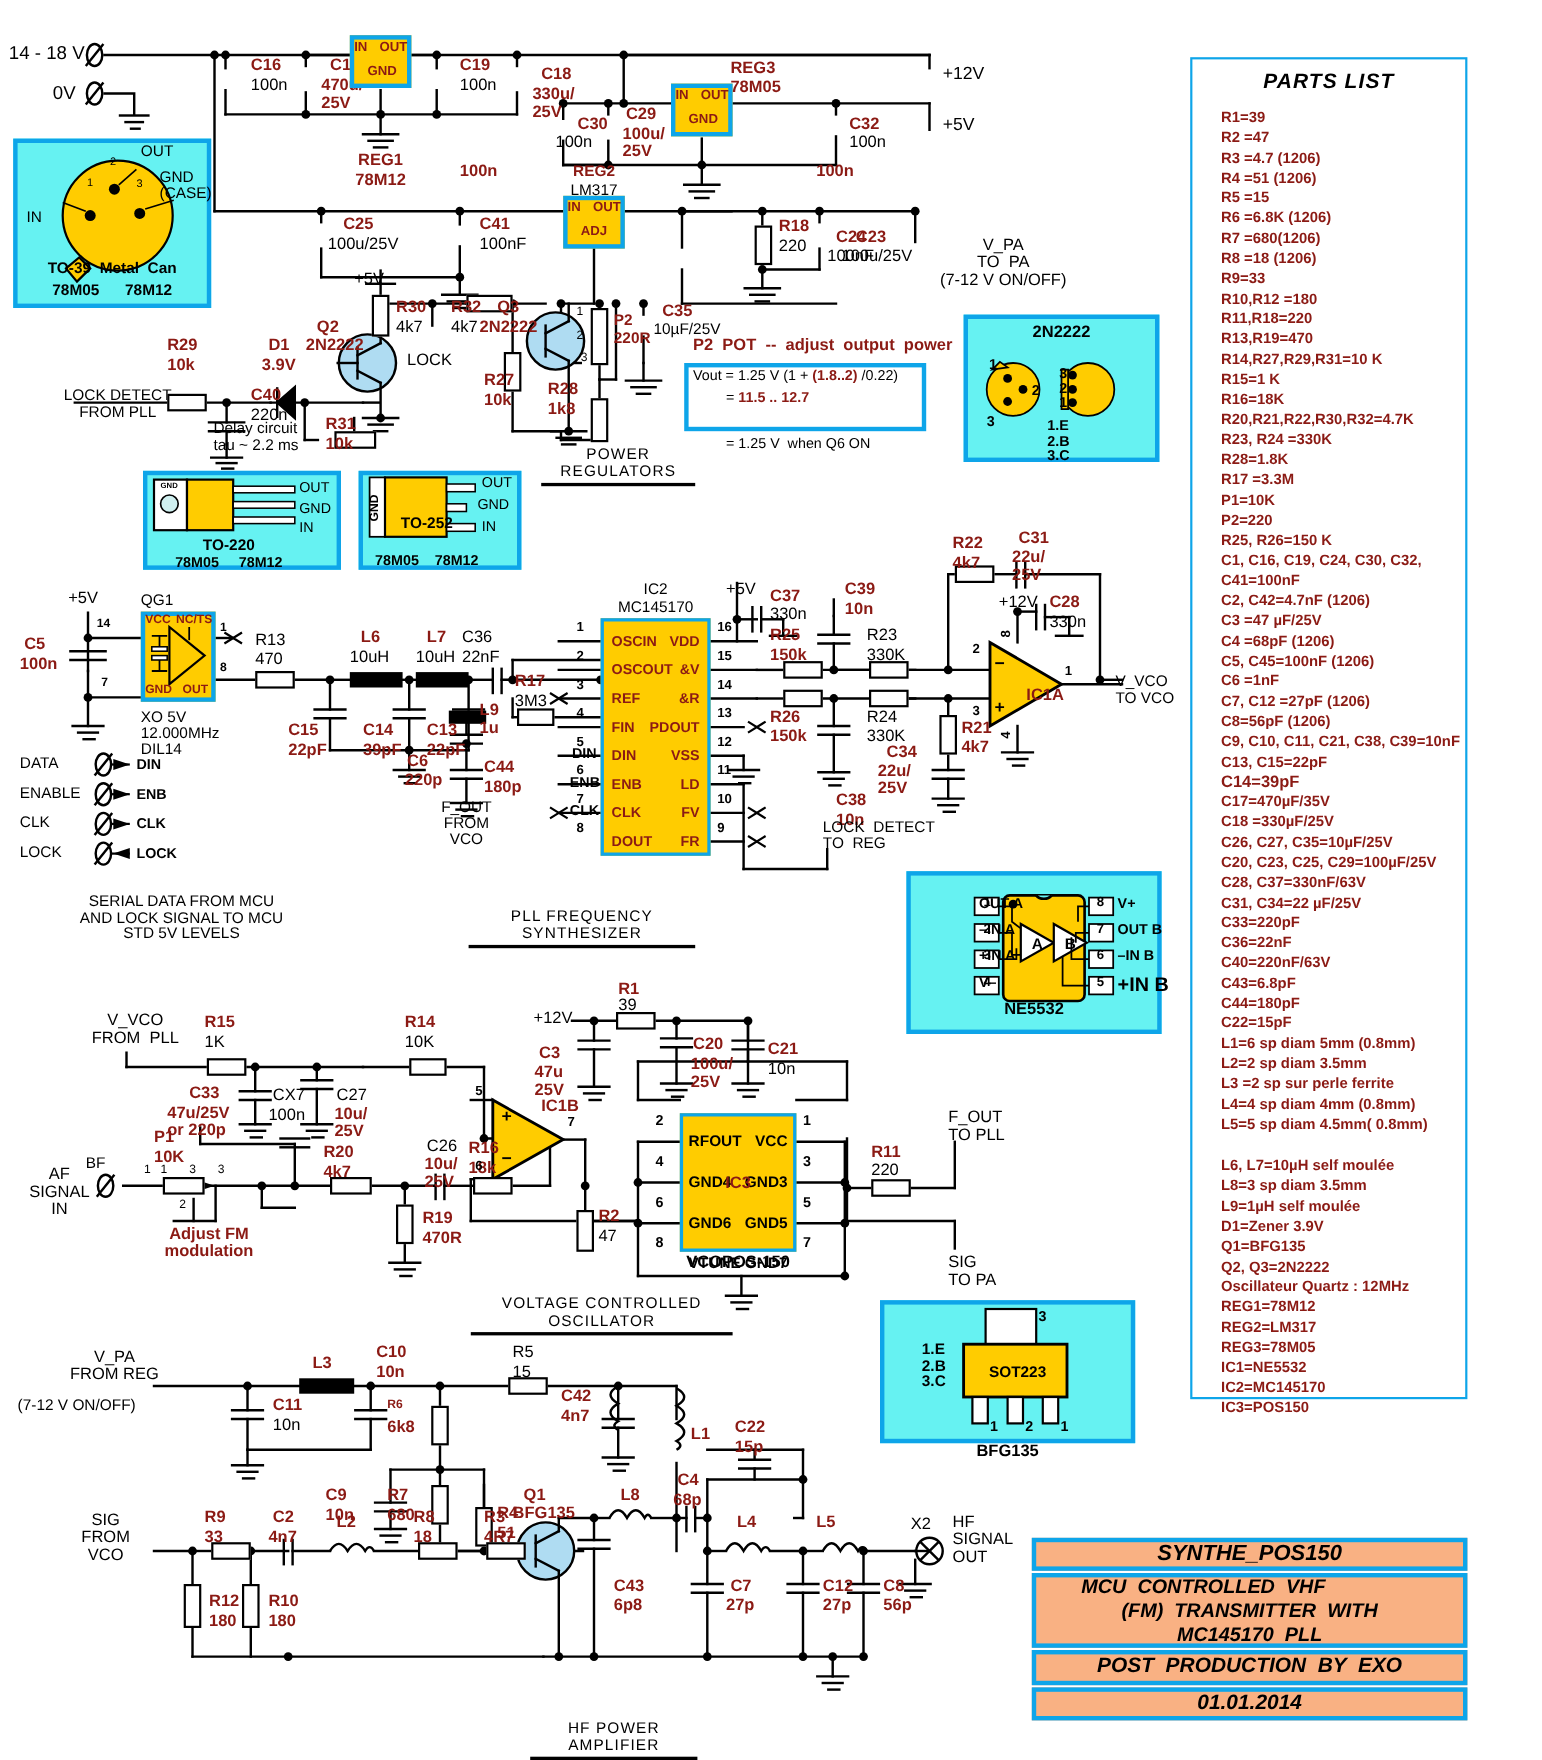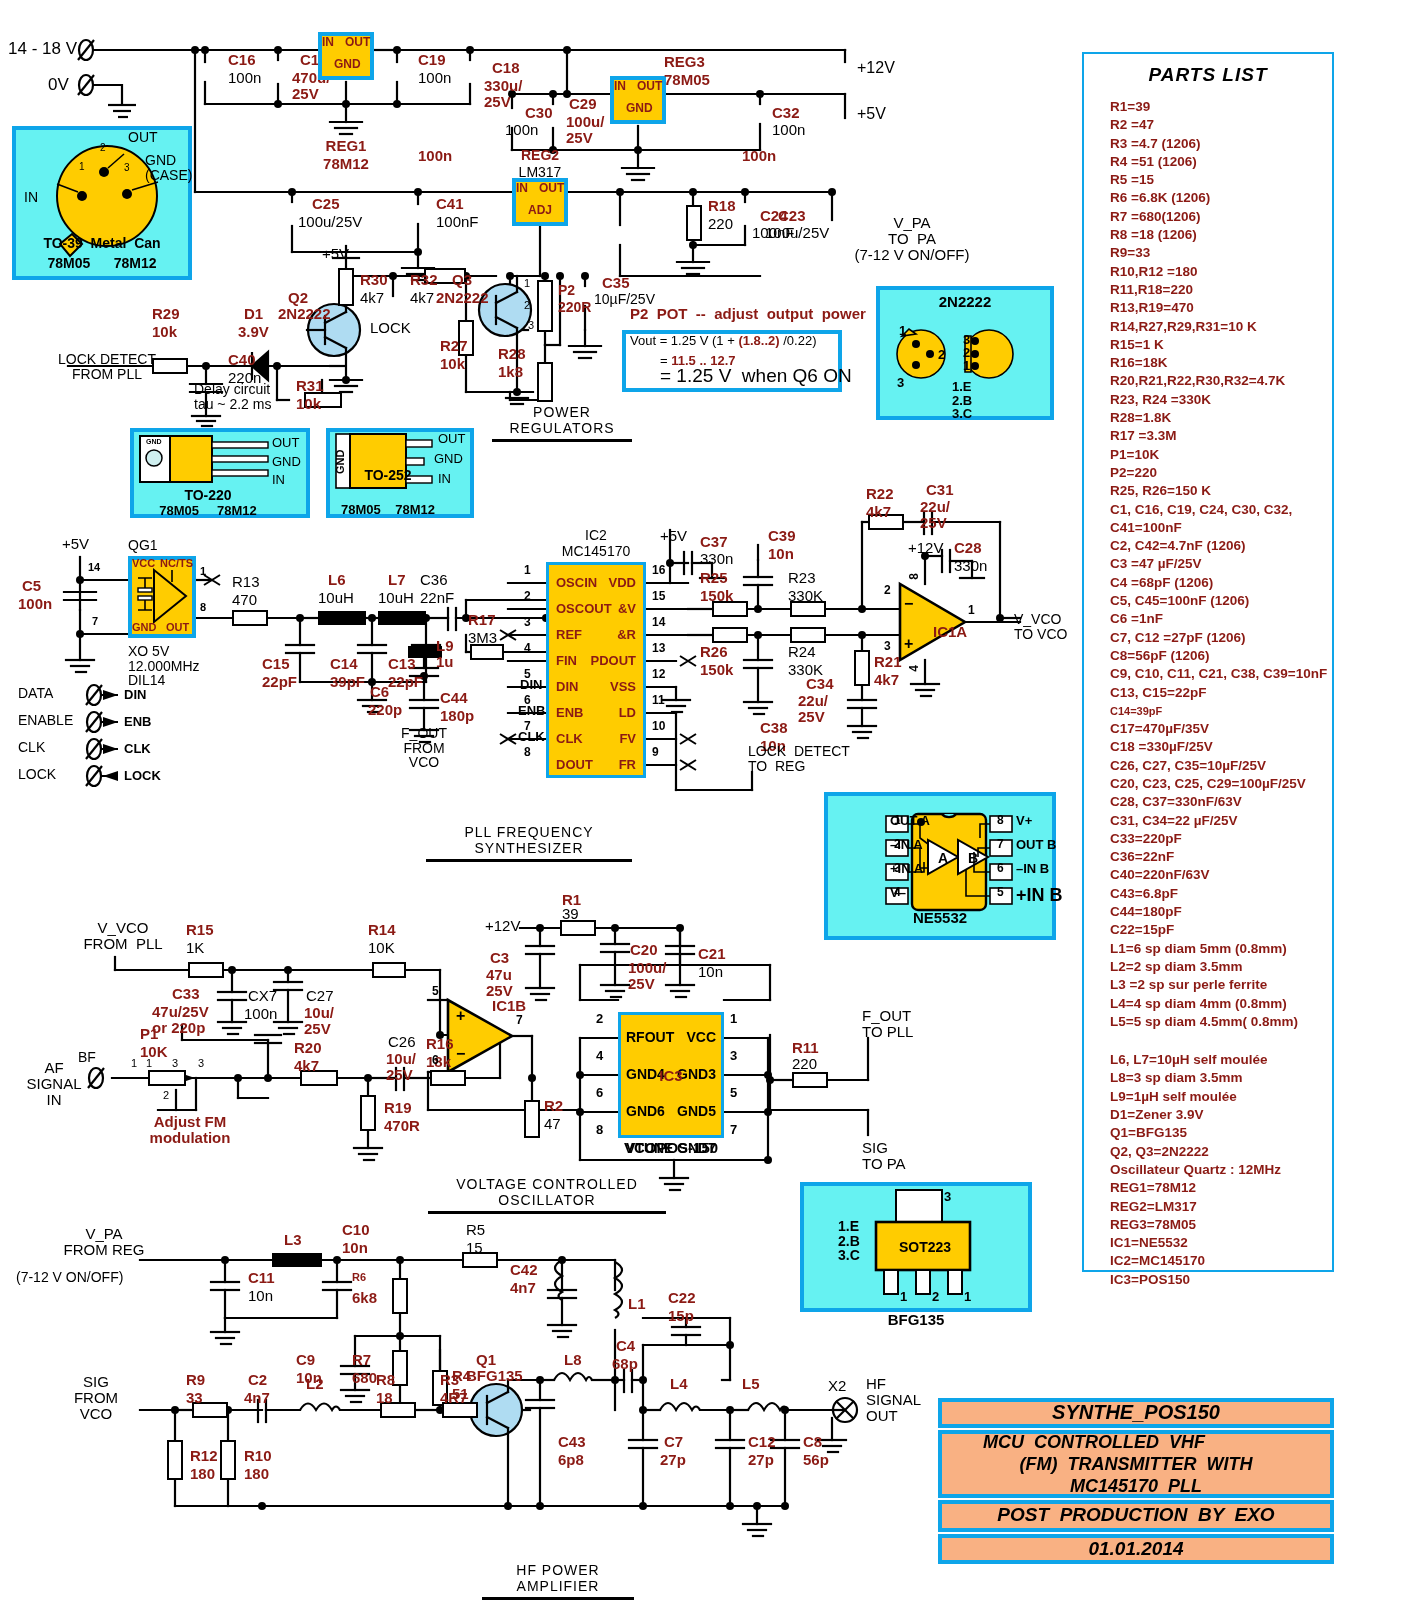--- a/index.html
+++ b/index.html
@@ -805,21 +805,21 @@
 <div class="lbl red" style="left:602px;top:275px;font-size:15px;">C35</div>
 <div class="lbl blk" style="left:594px;top:292px;font-size:14px;">10µF/25V</div>
 <div class="res" style="left:537px;top:362px;width:16px;height:40px;"></div>
 <div class="lbl red" style="left:498px;top:346px;font-size:15px;">R28</div>
 <div class="lbl red" style="left:498px;top:364px;font-size:15px;">1k8</div>
 
 <div class="lbl red" style="left:630px;top:306px;font-size:15px;">P2  POT  --  adjust  output  power</div>
 <div class="box" style="left:622px;top:330px;width:220px;height:62px;background:#fff;"></div>
 <div class="lbl" style="left:630px;top:334px;font-size:13px;"><span class="blk">Vout = 1.25 V (1 + </span><span class="red">(1.8..2)</span><span class="blk"> /0.22)</span></div>
 <div class="lbl" style="left:660px;top:354px;font-size:13px;"><span class="blk">= </span><span class="red">11.5 .. 12.7</span></div>
-<div class="lbl blk" style="left:660px;top:366px;font-size:19px;">= 1.25 V  when Q6 ON</div>
+<div class="lbl blk" style="left:660px;top:396px;font-size:13px;">= 1.25 V  when Q6 ON</div>
 
 <div class="lbl blk c" style="left:44px;top:352px;width:126px;font-size:14px;">LOCK DETECT
 FROM PLL</div>
 <div class="res" style="left:152px;top:358px;width:36px;height:16px;"></div>
 <div class="lbl red" style="left:152px;top:306px;font-size:15px;">R29</div>
 <div class="lbl red" style="left:152px;top:324px;font-size:15px;">10k</div>
 <div class="lbl red" style="left:228px;top:352px;font-size:15px;">C40</div>
 <div class="lbl blk" style="left:228px;top:370px;font-size:15px;">220n</div>
 <div class="lbl blk" style="left:194px;top:382px;font-size:14px;">Delay circuit
 tau ~ 2.2 ms</div>
@@ -1066,20 +1066,23 @@
 <div class="lbl blk" style="left:518px;top:730px;font-size:13px;font-weight:bold;">CLK</div>
 
 <div class="lbl blk" style="left:18px;top:686px;font-size:14px;">DATA</div>
 <div class="lbl blk" style="left:18px;top:713px;font-size:14px;">ENABLE</div>
 <div class="lbl blk" style="left:18px;top:740px;font-size:14px;">CLK</div>
 <div class="lbl blk" style="left:18px;top:767px;font-size:14px;">LOCK</div>
 <div class="lbl blk" style="left:124px;top:688px;font-size:13px;font-weight:bold;">DIN</div>
 <div class="lbl blk" style="left:124px;top:715px;font-size:13px;font-weight:bold;">ENB</div>
 <div class="lbl blk" style="left:124px;top:742px;font-size:13px;font-weight:bold;">CLK</div>
 <div class="lbl blk" style="left:124px;top:769px;font-size:13px;font-weight:bold;">LOCK</div>
+<div class="lbl blk c" style="left:40px;top:812px;width:250px;font-size:14px;">SERIAL DATA FROM MCU
+AND LOCK SIGNAL TO MCU
+STD 5V LEVELS</div>
 
 <div class="box cy" style="left:824px;top:792px;width:232px;height:148px;"></div>
 <svg width="232" height="148" style="left:824px;top:792px;">
   <rect x="88" y="22" width="74" height="96" rx="6" fill="#FFCC00" stroke="#000" stroke-width="2.4"></rect>
   <path d="M118 22 a8 6 0 0 0 14 0" fill="#66F2F2" stroke="#000" stroke-width="2.4"></path>
   <circle cx="97" cy="30" r="4" fill="#000"></circle>
   <path d="M104 48 L104 82 L134 65 Z" fill="#fff" stroke="#000" stroke-width="2"></path>
   <path d="M134 48 L134 82 L164 65 Z" fill="#fff" stroke="#000" stroke-width="2"></path>
   <rect x="62" y="24" width="22" height="16" fill="#fff" stroke="#000" stroke-width="1.6"></rect>
   <rect x="62" y="48" width="22" height="16" fill="#fff" stroke="#000" stroke-width="1.6"></rect>
@@ -1342,21 +1345,21 @@
         <div class="red" style="font-size: 13.5px; line-height: 18.3px; white-space: pre;">C41=100nF</div>
         <div class="red" style="font-size: 13.5px; line-height: 18.3px; white-space: pre;">C2, C42=4.7nF (1206)</div>
         <div class="red" style="font-size: 13.5px; line-height: 18.3px; white-space: pre;">C3 =47 µF/25V</div>
         <div class="red" style="font-size: 13.5px; line-height: 18.3px; white-space: pre;">C4 =68pF (1206)</div>
         <div class="red" style="font-size: 13.5px; line-height: 18.3px; white-space: pre;">C5, C45=100nF (1206)</div>
         <div class="red" style="font-size: 13.5px; line-height: 18.3px; white-space: pre;">C6 =1nF</div>
         <div class="red" style="font-size: 13.5px; line-height: 18.3px; white-space: pre;">C7, C12 =27pF (1206)</div>
         <div class="red" style="font-size: 13.5px; line-height: 18.3px; white-space: pre;">C8=56pF (1206)</div>
         <div class="red" style="font-size: 13.5px; line-height: 18.3px; white-space: pre;">C9, C10, C11, C21, C38, C39=10nF</div>
         <div class="red" style="font-size: 13.5px; line-height: 18.3px; white-space: pre;">C13, C15=22pF</div>
-        <div class="red" style="font-size: 11px; line-height: 18.3px; white-space: pre;">C14=39pF</div>
+        <div class="red" style="font-size: 15px; line-height: 18.3px; white-space: pre;">C14=39pF</div>
         <div class="red" style="font-size: 13.5px; line-height: 18.3px; white-space: pre;">C17=470µF/35V</div>
         <div class="red" style="font-size: 13.5px; line-height: 18.3px; white-space: pre;">C18 =330µF/25V</div>
         <div class="red" style="font-size: 13.5px; line-height: 18.3px; white-space: pre;">C26, C27, C35=10µF/25V</div>
         <div class="red" style="font-size: 13.5px; line-height: 18.3px; white-space: pre;">C20, C23, C25, C29=100µF/25V</div>
         <div class="red" style="font-size: 13.5px; line-height: 18.3px; white-space: pre;">C28, C37=330nF/63V</div>
         <div class="red" style="font-size: 13.5px; line-height: 18.3px; white-space: pre;">C31, C34=22 µF/25V</div>
         <div class="red" style="font-size: 13.5px; line-height: 18.3px; white-space: pre;">C33=220pF</div>
         <div class="red" style="font-size: 13.5px; line-height: 18.3px; white-space: pre;">C36=22nF</div>
         <div class="red" style="font-size: 13.5px; line-height: 18.3px; white-space: pre;">C40=220nF/63V</div>
         <div class="red" style="font-size: 13.5px; line-height: 18.3px; white-space: pre;">C43=6.8pF</div>

